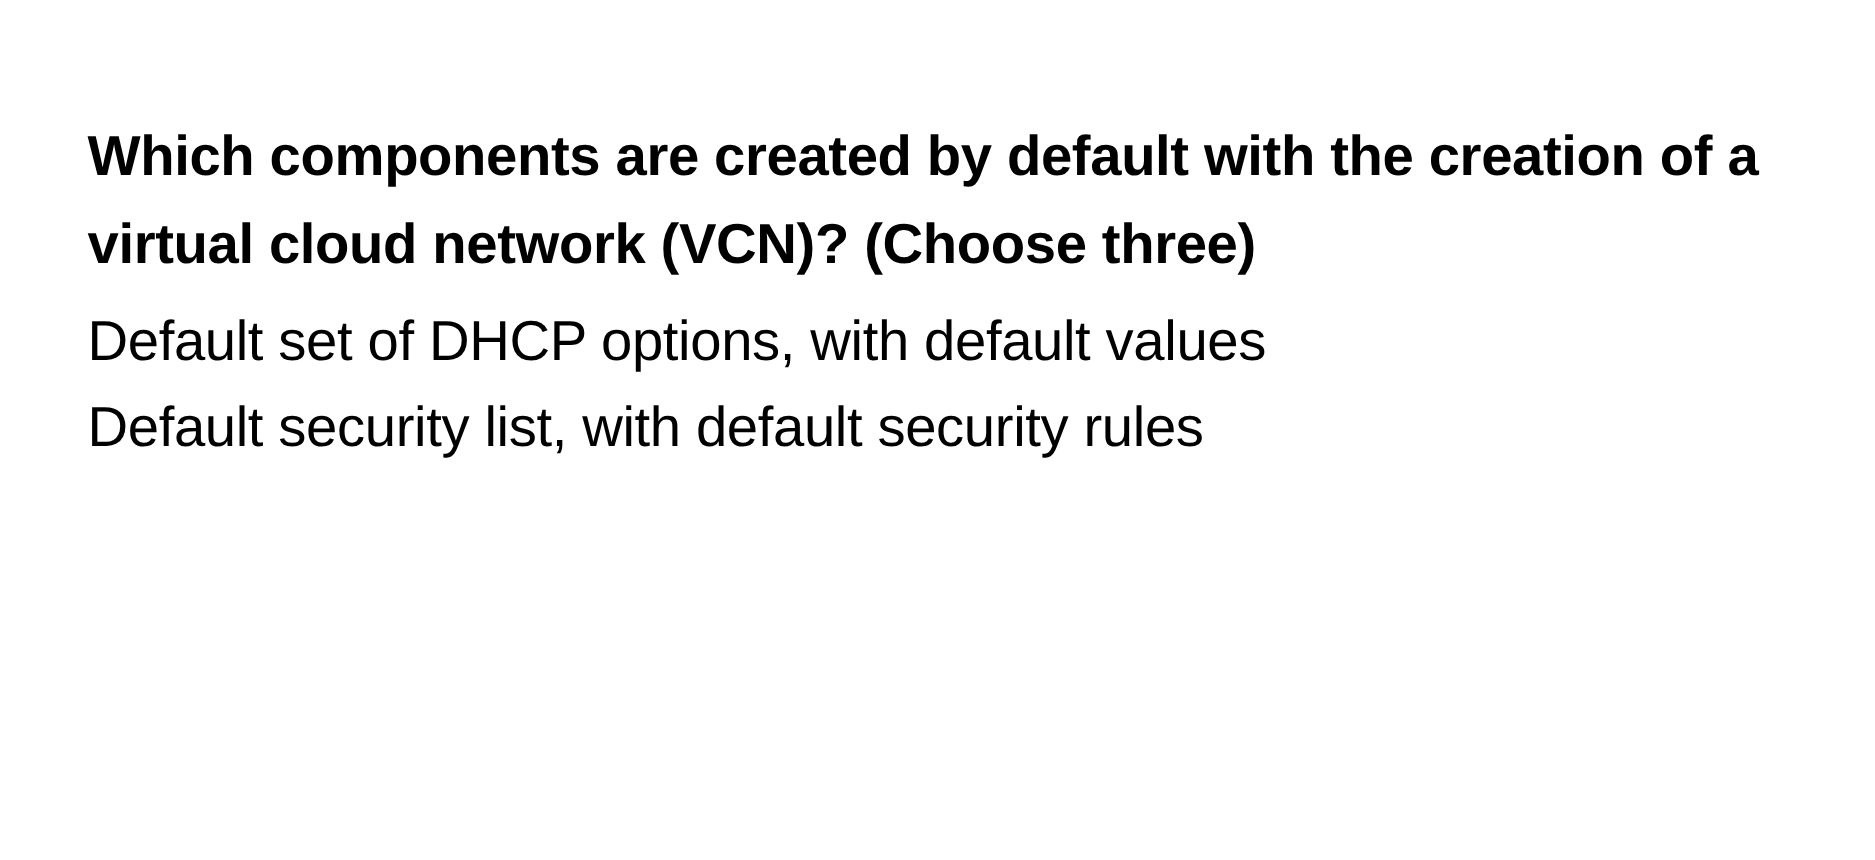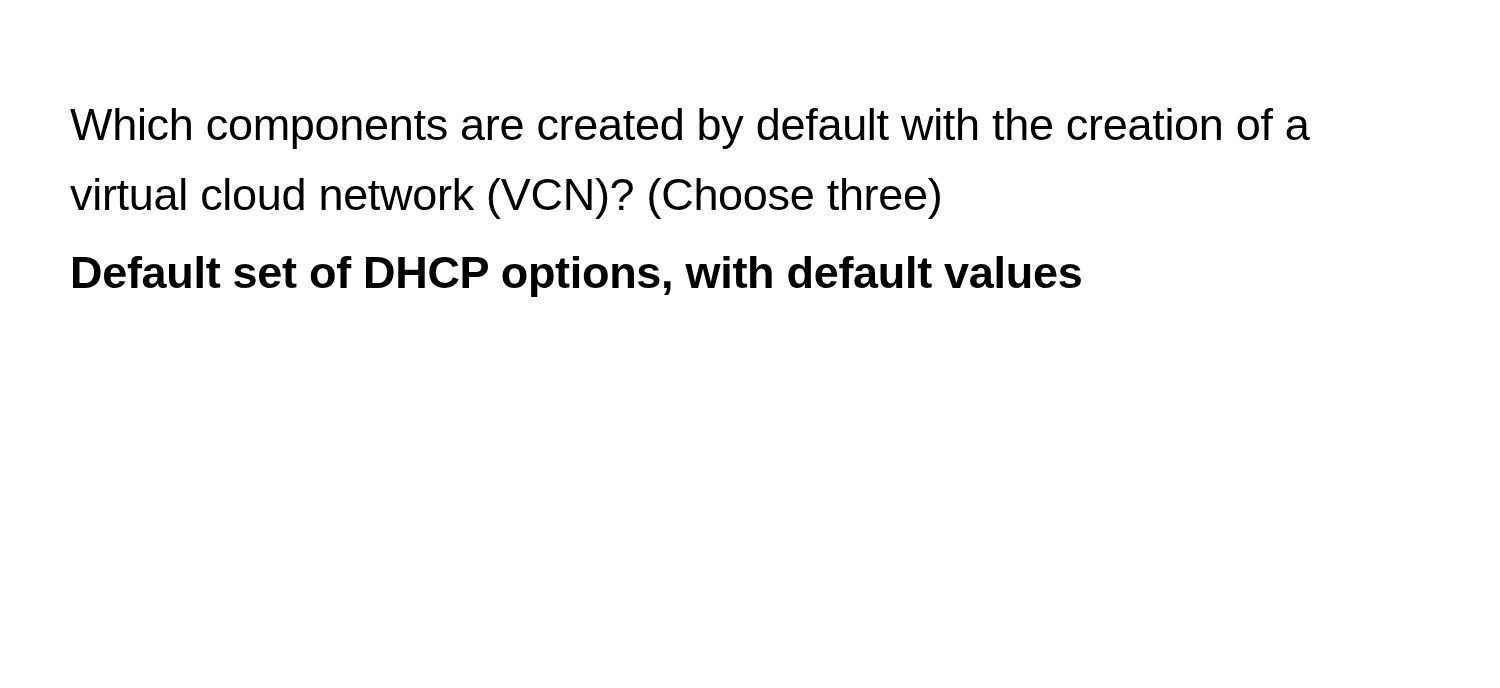--- a/index.html
+++ b/index.html
@@ -11,33 +11,34 @@
       width: 1500px;
       height: 688px;
       background: #ffffff;
       font-family: -apple-system, BlinkMacSystemFont, "Segoe UI", Helvetica, Arial, sans-serif;
       padding: 90px 70px 70px 70px;
       color: #000000;
     }
     .question {
       font-size: 45px;
       line-height: 1.55;
-      font-weight: 400;
+      font-weight: 700;
       letter-spacing: -0.3px;
       margin-bottom: 8px;
     }
     .answer-list {
       list-style: none;
     }
     .answer-item {
       font-size: 45px;
       line-height: 1.55;
-      font-weight: 700;
+      font-weight: 400;
       letter-spacing: -0.3px;
     }
   </style>
 </head>
 <body>
 
 <div class="question">Which components are created by default with the creation of a virtual cloud network (VCN)? (Choose three)</div>
 <ul class="answer-list">
   <li class="answer-item">Default set of DHCP options, with default values</li>
+  <li class="answer-item">Default security list, with default security rules</li>
 </ul>
 
 </body></html>

